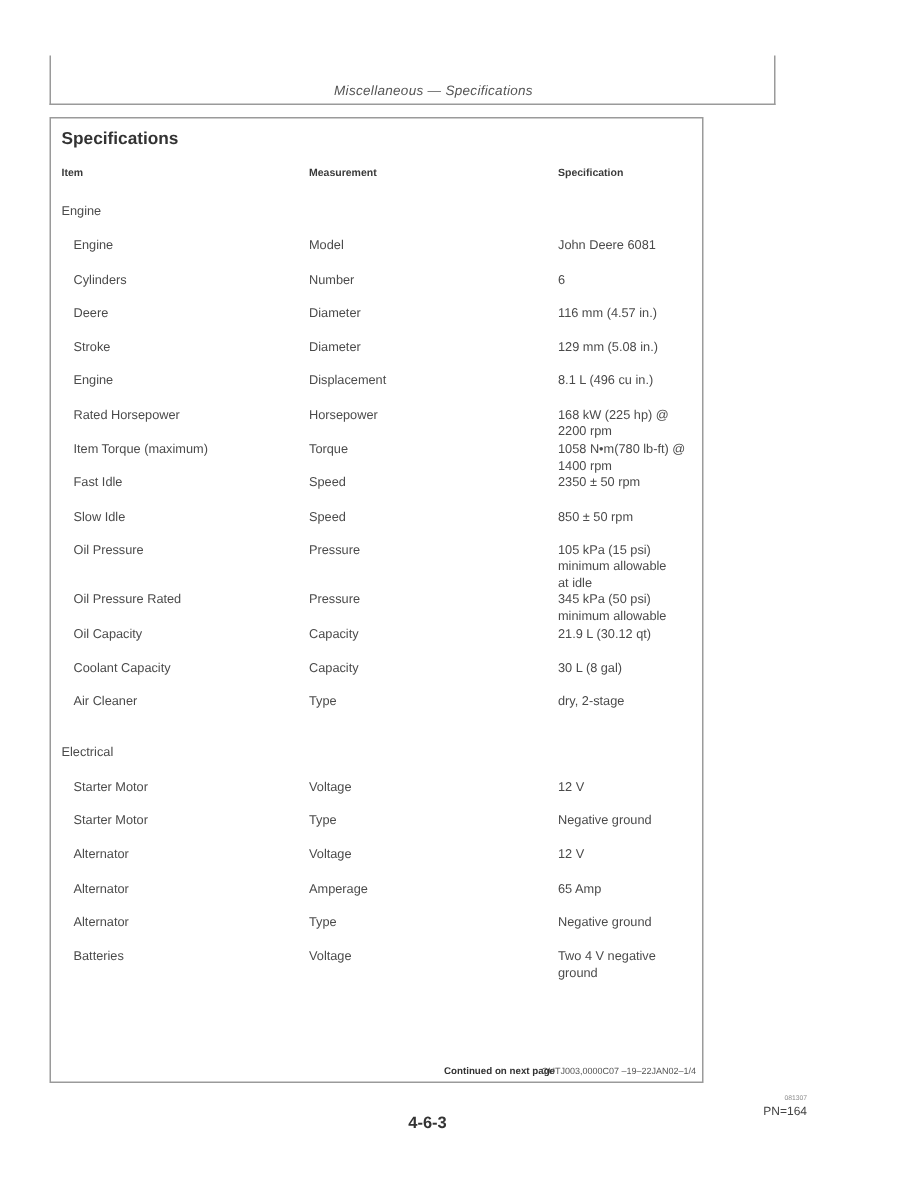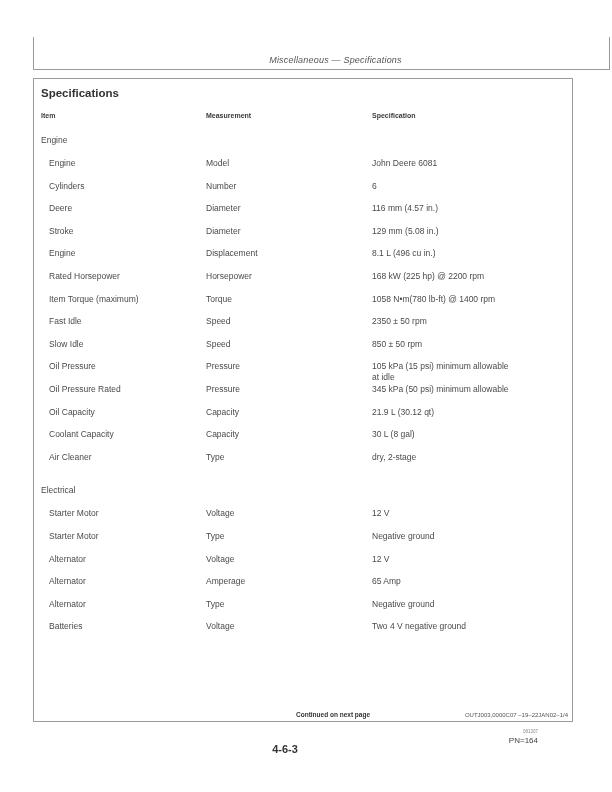--- a/index.html
+++ b/index.html
@@ -10,21 +10,21 @@
     background: #ffffff;
     font-family: "Liberation Sans", sans-serif;
     color: #4a4a4a;
     overflow: hidden;
   }
 
   
   .running-head-box {
     position: absolute;
     left: 33px; top: 37px;
-    width: 577px; height: 33px;
+    width: 484px; height: 33px;
     box-sizing: border-box;
     border-left: 1px solid #9a9a9a;
     border-right: 1px solid #9a9a9a;
     border-bottom: 1px solid #9a9a9a;
     display: flex;
     align-items: flex-end;
     justify-content: center;
     padding-bottom: 4px;
     padding-left: 28px;
   }
@@ -32,21 +32,21 @@
     font-style: italic;
     font-size: 9px;
     letter-spacing: 0.2px;
     color: #555555;
   }
 
   
   .spec-box {
     position: absolute;
     left: 33px; top: 78px;
-    width: 540px; height: 644px;
+    width: 436px; height: 644px;
     box-sizing: border-box;
     border: 1px solid #9a9a9a;
     background: #ffffff;
   }
   .spec-title {
     padding: 8px 0 0 7px;
     font-size: 11.5px;
     font-weight: bold;
     color: #333333;
   }

